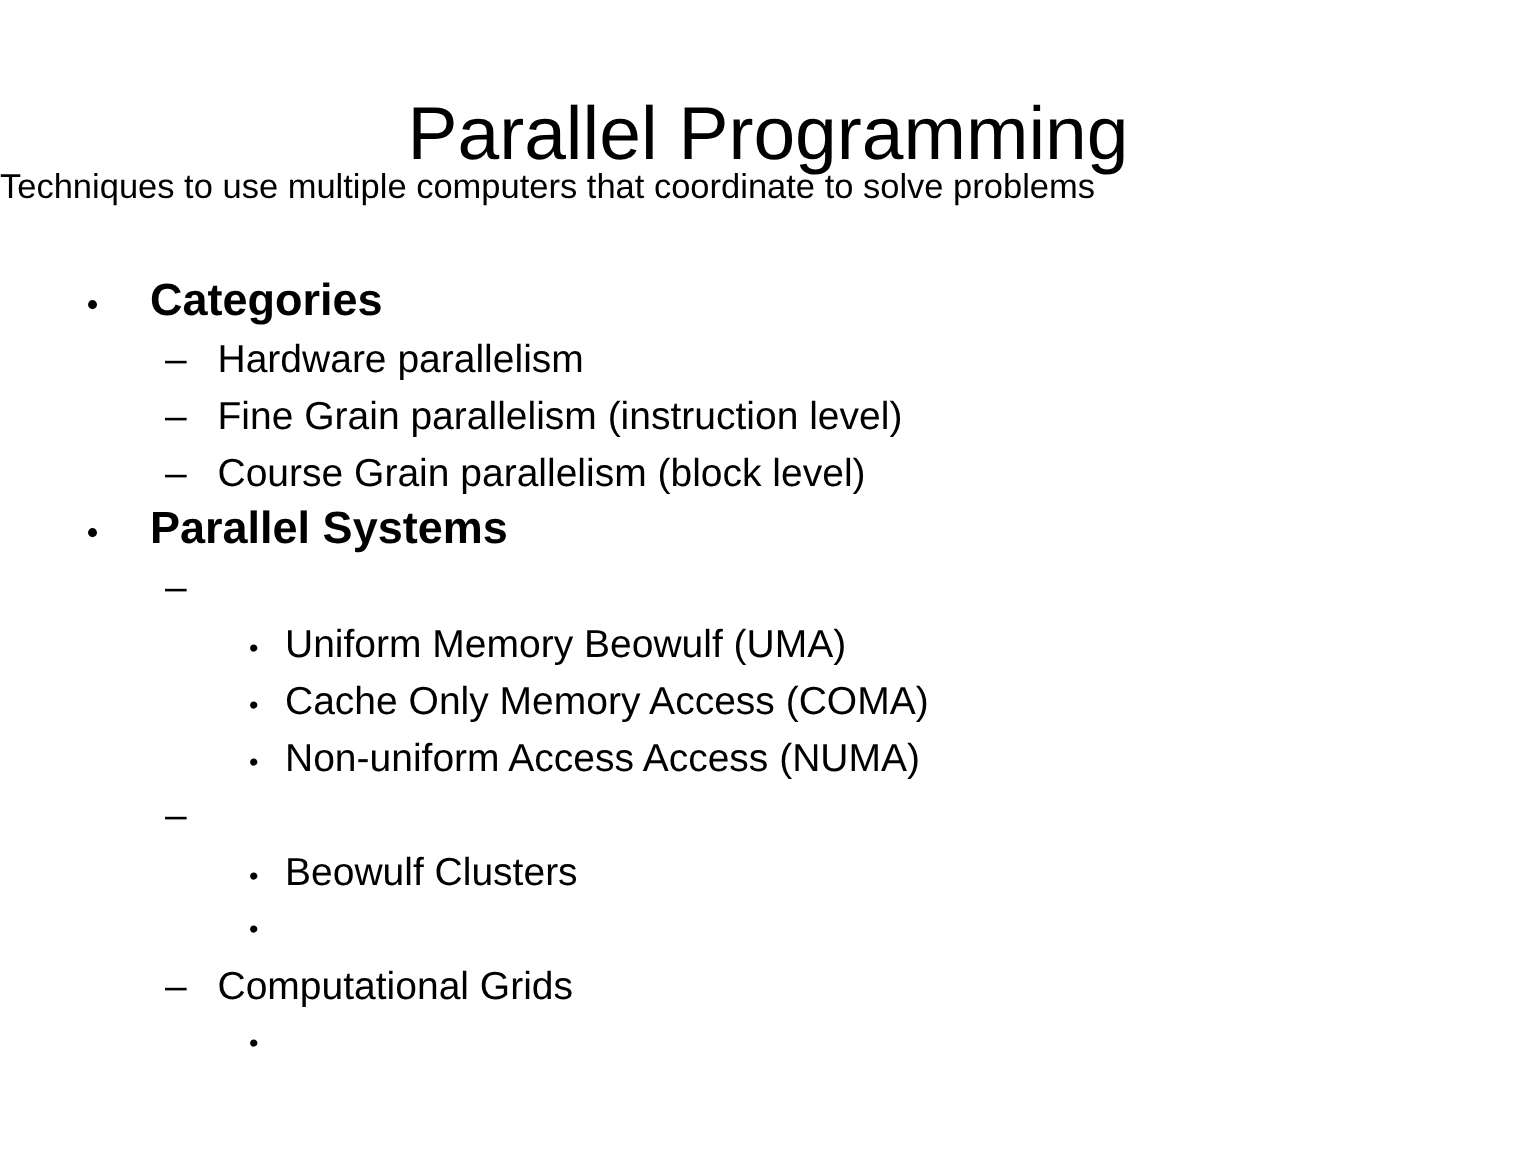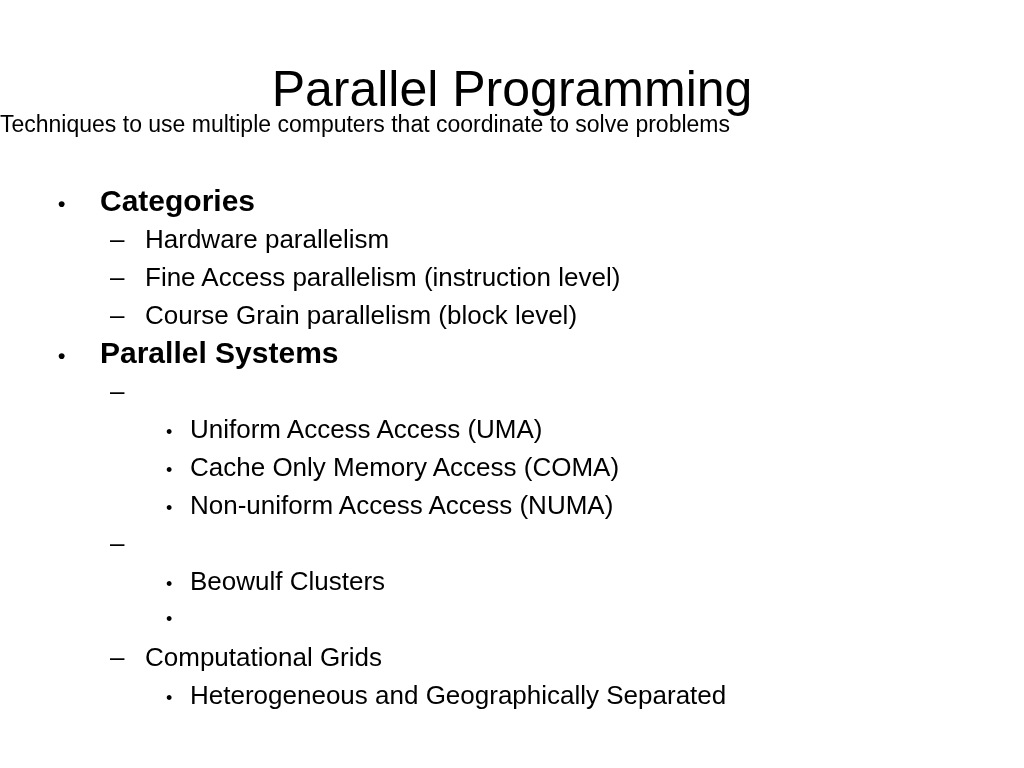--- a/index.html
+++ b/index.html
@@ -131,36 +131,36 @@
   <div class="row lvl1">
         <span class="marker">•</span>
         <span class="label">Categories</span>
       </div>
       <div class="row lvl2">
         <span class="marker">–</span>
         <span class="label">Hardware parallelism</span>
       </div>
       <div class="row lvl2">
         <span class="marker">–</span>
-        <span class="label">Fine Access parallelism (instruction level)</span>
+        <span class="label">Fine Grain parallelism (instruction level)</span>
       </div>
       <div class="row lvl2">
         <span class="marker">–</span>
         <span class="label">Course Grain parallelism (block level)</span>
       </div>
       <div class="row lvl1">
         <span class="marker">•</span>
         <span class="label">Parallel Systems</span>
       </div>
       <div class="row lvl2">
         <span class="marker">–</span>
       </div>
       <div class="row lvl3">
         <span class="marker">•</span>
-        <span class="label">Uniform Access Access (UMA)</span>
+        <span class="label">Uniform Memory Beowulf (UMA)</span>
       </div>
       <div class="row lvl3">
         <span class="marker">•</span>
         <span class="label">Cache Only Memory Access (COMA)</span>
       </div>
       <div class="row lvl3">
         <span class="marker">•</span>
         <span class="label">Non-uniform Access Access (NUMA)</span>
       </div>
       <div class="row lvl2">
@@ -172,17 +172,16 @@
       </div>
       <div class="row lvl3">
         <span class="marker">•</span>
       </div>
       <div class="row lvl2">
         <span class="marker">–</span>
         <span class="label">Computational Grids</span>
       </div>
       <div class="row lvl3">
         <span class="marker">•</span>
-        <span class="label">Heterogeneous and Geographically Separated</span>
       </div>
     </div>
 
 </div>
 
 </body></html>

